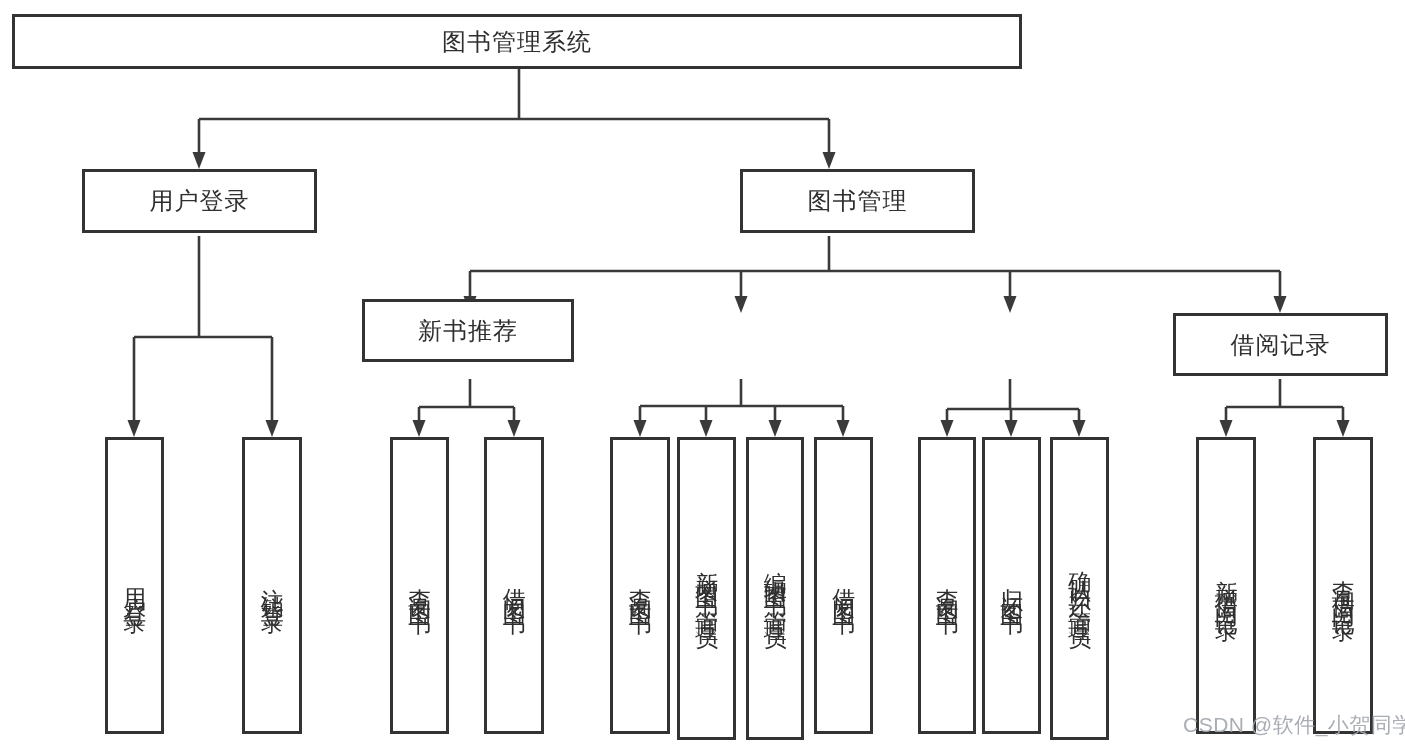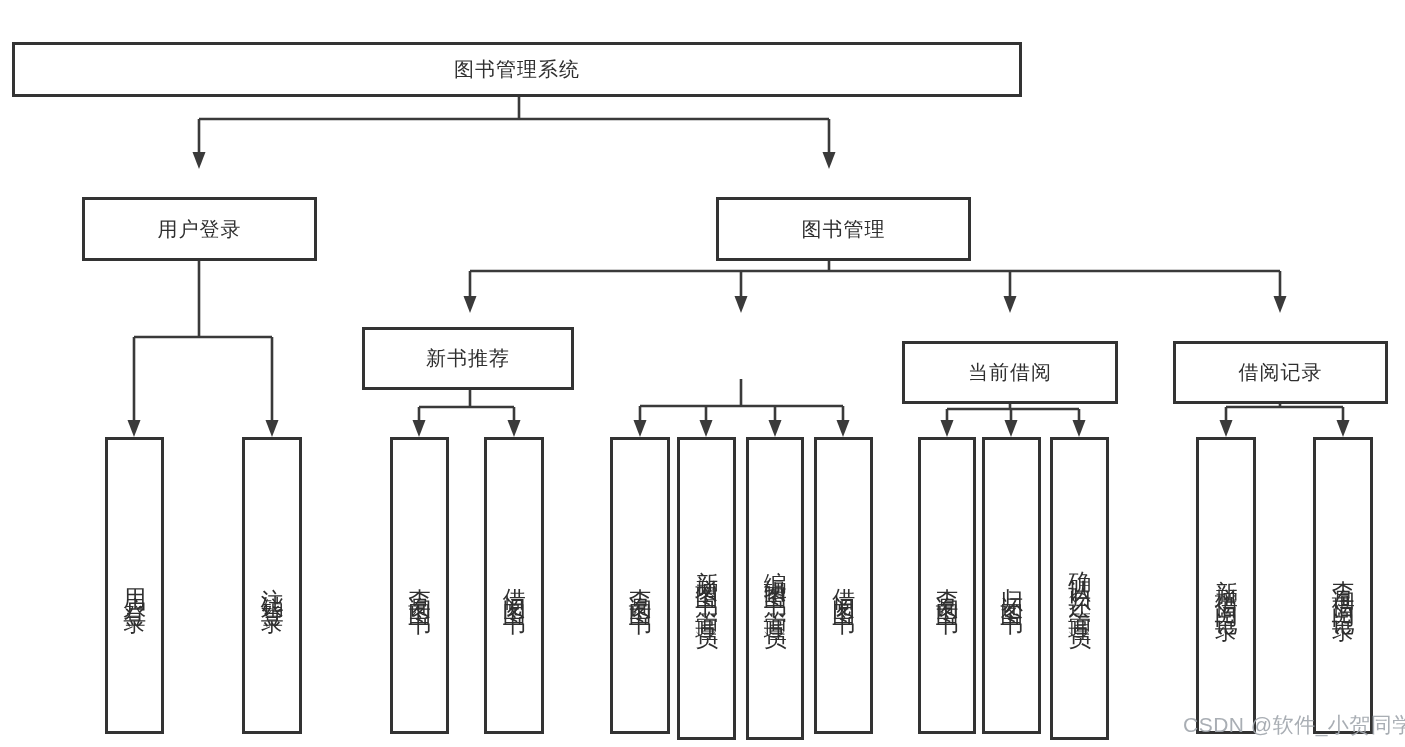--- a/index.html
+++ b/index.html
@@ -16,21 +16,21 @@
   .connectors { position: absolute; left: 0; top: 0; }
   .node {
     position: absolute;
     background: #ffffff;
     border: 3px solid #333333;
     display: flex;
     align-items: center;
     justify-content: center;
     color: #2f2f2f;
   }
-  .hnode { font-size: 20px; letter-spacing: 1px; margin-top: 28px; }
+  .hnode { font-size: 24px; letter-spacing: 1px; }
   .vnode span {
     writing-mode: vertical-rl;
     text-orientation: mixed;
     font-size: 23px;
     letter-spacing: 8px;
     line-height: 1.1;
     white-space: nowrap;
   }
   .leaf { top: 437px; height: 297px; }
   .leaf-tall { top: 437px; height: 303px; }
@@ -90,29 +90,26 @@
     </g>
   </svg>
 
   <div class="node hnode" style="left:12px;top:14px;width:1010px;height:55px">
     <span>图书管理系统</span>
   </div>
 
   <div class="node hnode" style="left:82px;top:169px;width:235px;height:64px">
     <span>用户登录</span>
   </div>
-  <div class="node hnode" style="left:716px;top:169px;width:255px;height:64px">
+  <div class="node hnode" style="left:740px;top:169px;width:235px;height:64px">
     <span>图书管理</span>
   </div>
 
   <div class="node hnode" style="left:362px;top:299px;width:212px;height:63px">
     <span>新书推荐</span>
-  </div>
-  <div class="node hnode" style="left:902px;top:313px;width:216px;height:63px">
-    <span>当前借阅</span>
   </div>
   <div class="node hnode" style="left:1173px;top:313px;width:215px;height:63px">
     <span>借阅记录</span>
   </div>
 
   <div class="node vnode leaf" style="left:105px;width:59px">
     <span>用户登录</span>
   </div>
   <div class="node vnode leaf" style="left:242px;width:60px">
     <span>注销登录</span>

